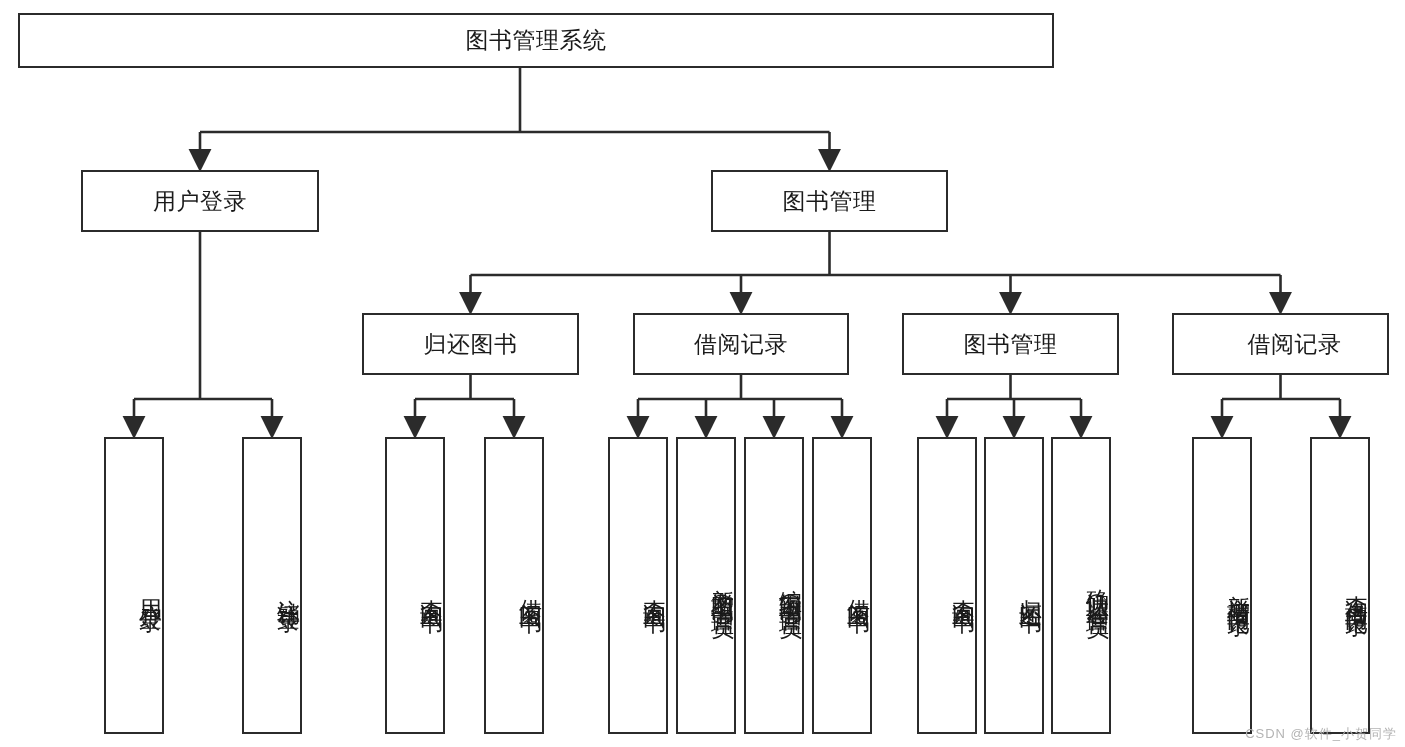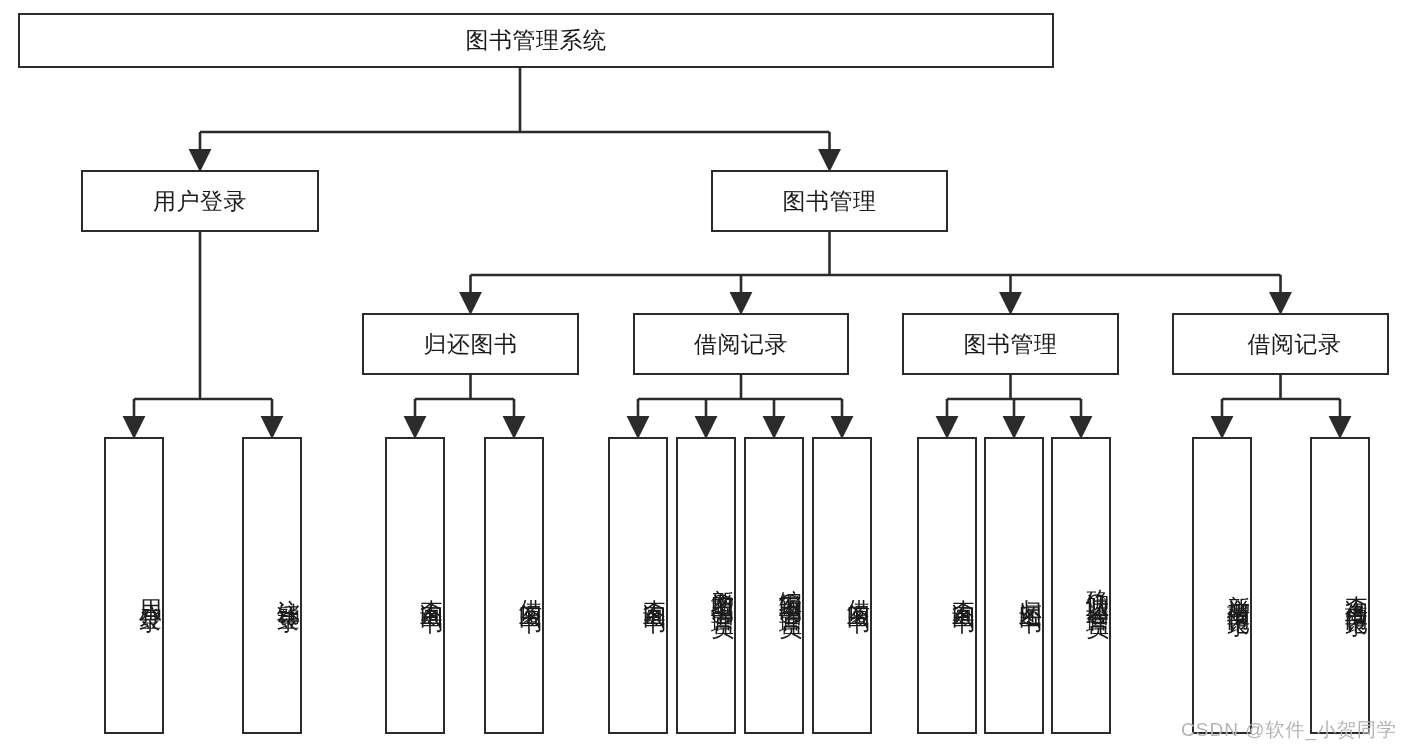--- a/index.html
+++ b/index.html
@@ -49,21 +49,21 @@
     align-items: flex-start;
     justify-content: center;
   }
   .node .lbl {
     white-space: nowrap;
   }
   .watermark {
     position: absolute;
     right: 8px;
     bottom: 4px;
-    font-size: 19px;
+    font-size: 13px;
     color: #b4b4b4;
     letter-spacing: 1px;
     white-space: nowrap;
   }
 </style>
 </head>
 <body>
 
 <div id="canvas">
   <svg id="edges" viewBox="0 0 1405 747">

